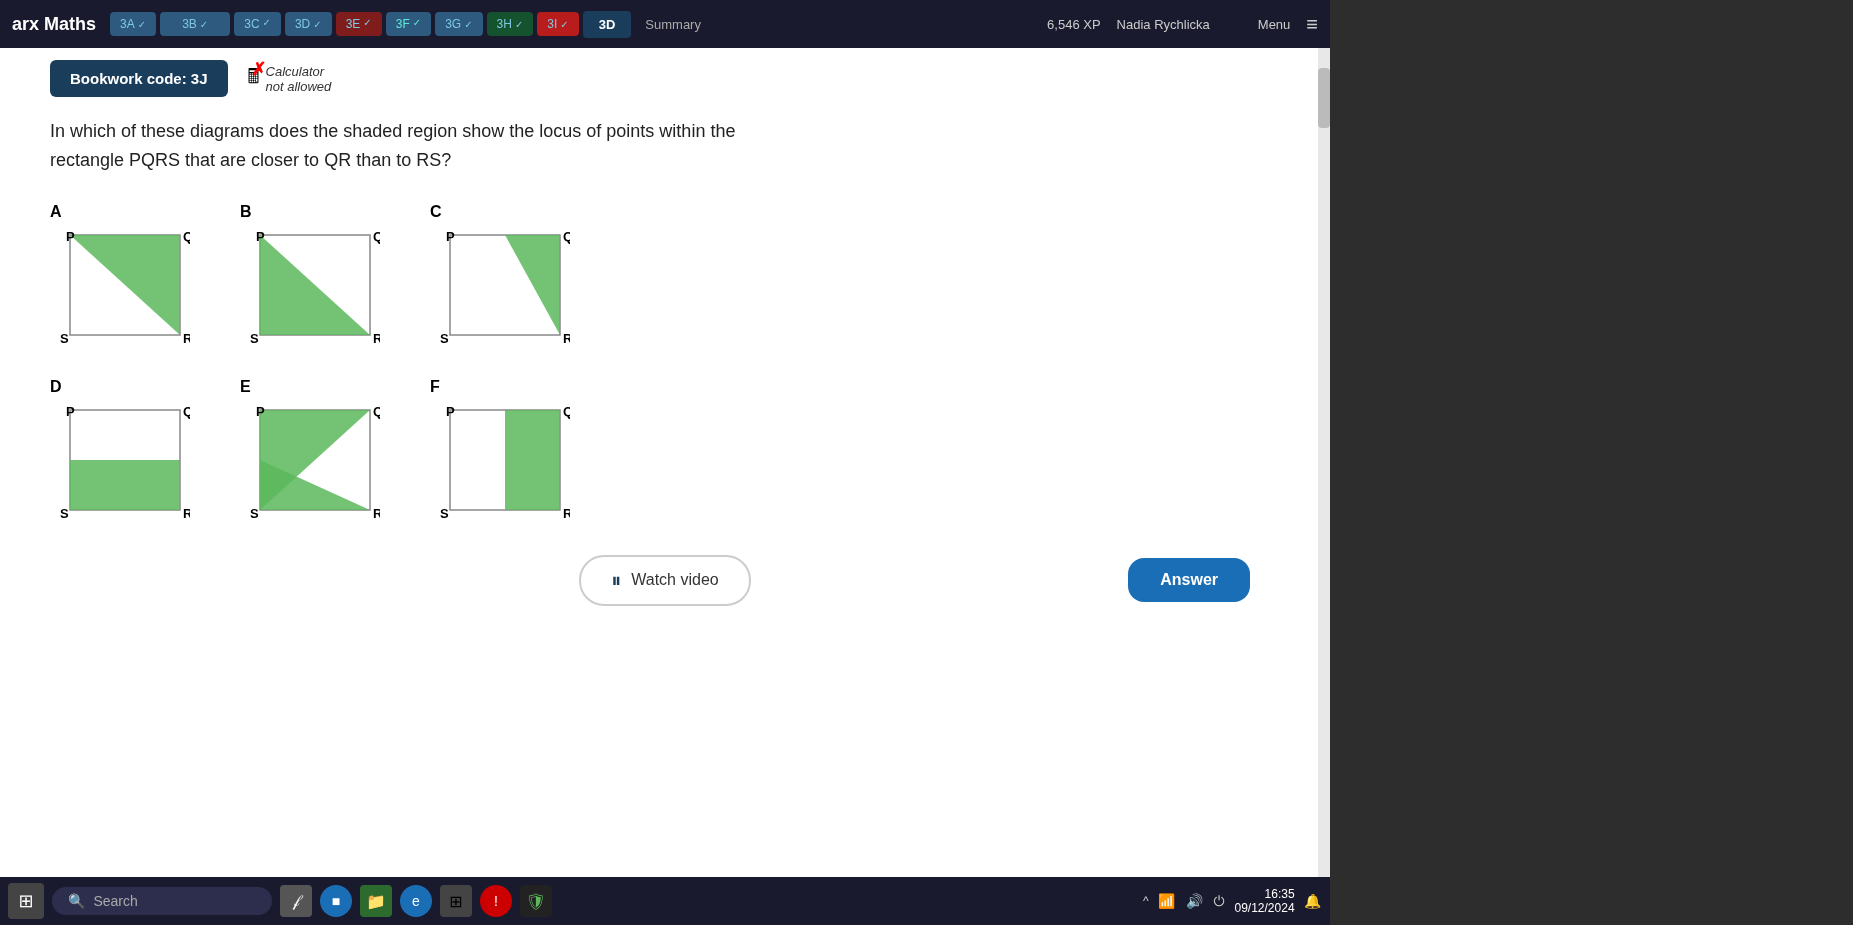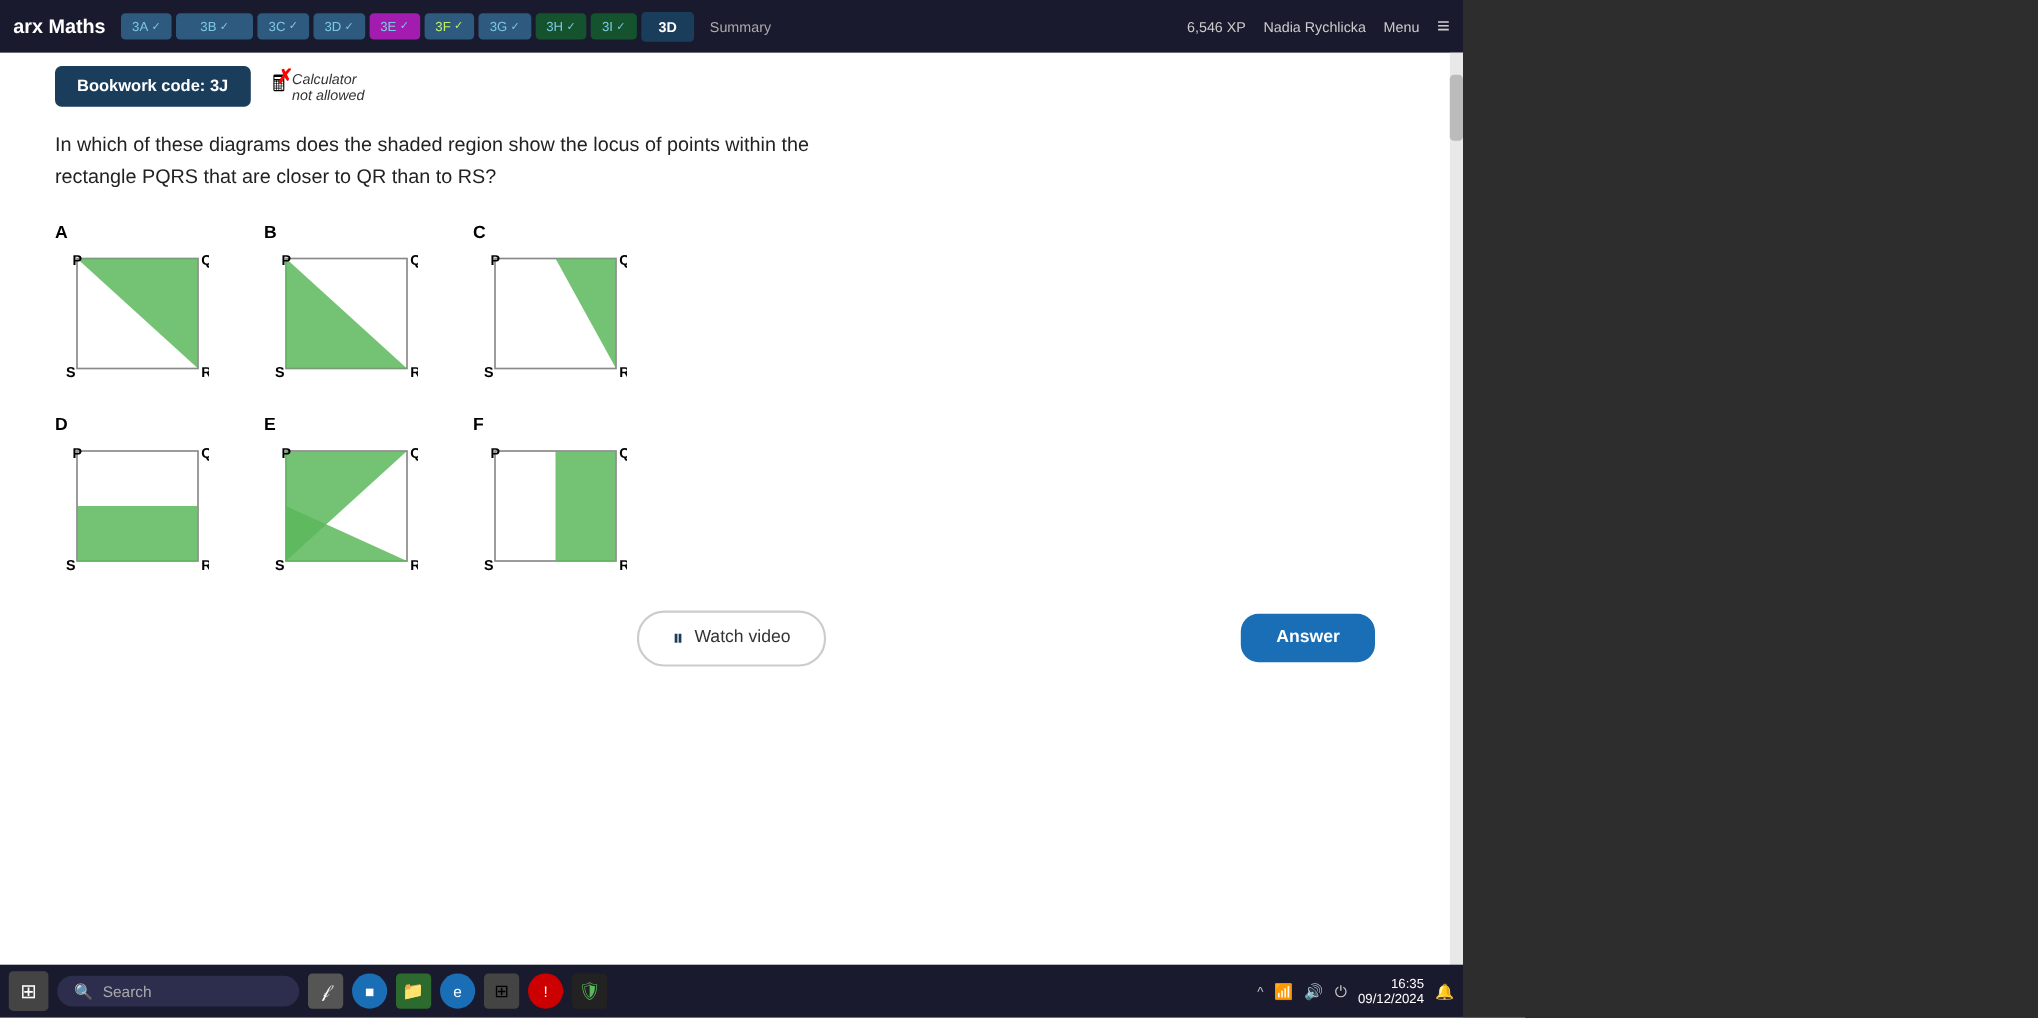--- a/index.html
+++ b/index.html
@@ -49,49 +49,49 @@
         <span style="font-size:10px;">✓</span>
     </div>
     <div style="background:#2d5a7e; color:#7ec8e3; padding:5px 10px; border-radius:4px; font-size:12px; cursor:pointer; display:flex; gap:3px;">
       <span>3C</span>
         <span style="font-size:10px;">✓</span>
     </div>
     <div style="background:#2d5a7e; color:#7ec8e3; padding:5px 10px; border-radius:4px; font-size:12px; cursor:pointer; display:flex; align-items:center; gap:3px;">
       <span>3D</span>
         <span style="font-size:10px;">✓</span>
     </div>
-    <div style="background:#a21caf; color:#7ec8e3; padding:5px 10px; border-radius:4px; font-size:12px; cursor:pointer; display:flex; align-items:flex-start; gap:3px;">
+    <div style="background:#7f1d1d; color:#7ec8e3; padding:5px 10px; border-radius:4px; font-size:12px; cursor:pointer; display:flex; align-items:flex-start; gap:3px;">
       <span>3E</span>
         <span style="font-size:10px;">✓</span>
     </div>
-    <div style="background:#2d5a7e; color:#bef264; padding:5px 10px; border-radius:4px; font-size:12px; cursor:pointer; display:flex; gap:3px;">
+    <div style="background:#2d5a7e; color:#5eead4; padding:5px 10px; border-radius:4px; font-size:12px; cursor:pointer; display:flex; gap:3px;">
       <span>3F</span>
         <span style="font-size:10px;">✓</span>
     </div>
     <div style="background:#2d5a7e; color:#7ec8e3; padding:5px 10px; border-radius:4px; font-size:12px; cursor:pointer; display:flex; align-items:center; gap:3px;">
       <span>3G</span>
         <span style="font-size:10px;">✓</span>
     </div>
     <div style="background:#14532d; color:#7ec8e3; padding:5px 10px; border-radius:4px; font-size:12px; cursor:pointer; display:flex; align-items:center; gap:3px;">
       <span>3H</span>
         <span style="font-size:10px;">✓</span>
     </div>
-    <div style="background:#14532d; color:#7ec8e3; padding:5px 10px; border-radius:4px; font-size:12px; cursor:pointer; display:flex; align-items:center; gap:3px;">
+    <div style="background:#b91c1c; color:#7ec8e3; padding:5px 10px; border-radius:4px; font-size:12px; cursor:pointer; display:flex; align-items:center; gap:3px;">
       <span>3I</span>
         <span style="font-size:10px;">✓</span>
     </div>
     <div style="background:#1a3d5c; color:white; padding:6px 16px; border-radius:4px; font-size:13px; font-weight:bold; cursor:pointer;">
       <span>3D</span>
     </div>
     <div style="color:#aaa; font-size:13px; padding:4px 10px; cursor:pointer;">Summary</div>
 
     <div style="margin-left:auto; display:flex; align-items:center; gap:16px;">
       <span style="color:#ccc; font-size:13px;">6,546 XP</span>
       <span style="color:#ccc; font-size:13px;">Nadia Rychlicka</span>
-      <span style="color:#ccc; font-size:13px; cursor:pointer;">Menu</span>
+      <span style="color:#ccc; font-size:13px; cursor:pointer;margin-left:32px;">Menu</span>
       <span style="color:#ccc; font-size:20px; cursor:pointer;">≡</span>
     </div>
   </div>
 
   <div style="background:white; padding:12px 50px; min-height:800px; position:relative;">
 
     <div style="display:flex; align-items:center; margin-bottom:20px;">
       <div style="background:#1a3d5c; color:white; padding:10px 20px; border-radius:6px; font-size:15px; font-weight:bold;">Bookwork code: 3J</div>
       <div style="display:flex; align-items:center; margin-left:20px; gap:6px;">
         <span style="font-size:20px; position:relative;">

